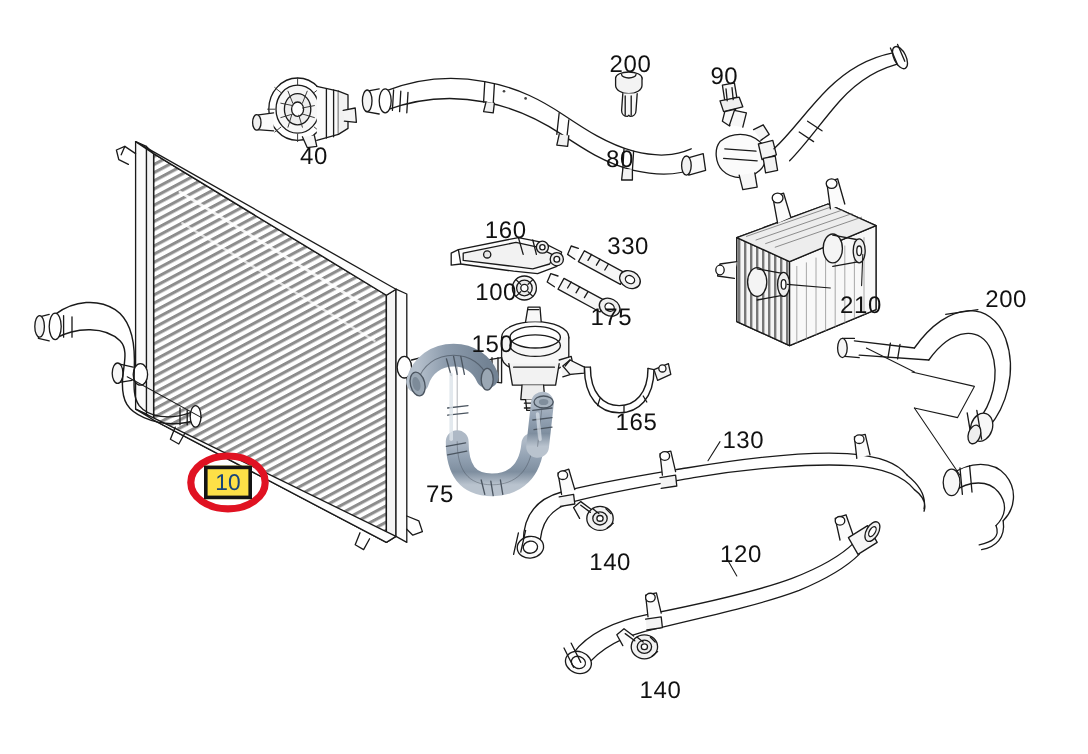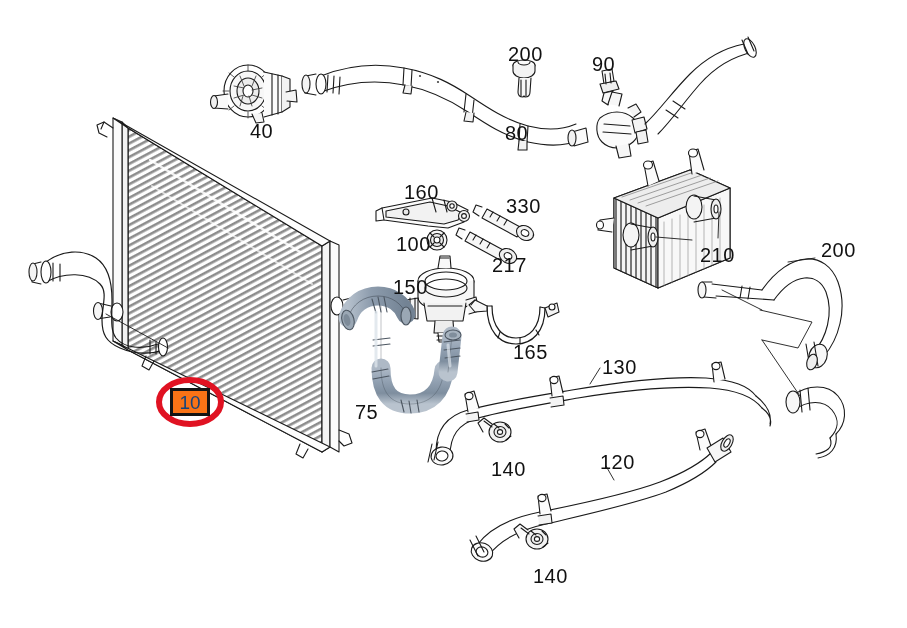--- a/index.html
+++ b/index.html
@@ -14,21 +14,21 @@
     letter-spacing:0.5px;
     white-space:nowrap;
     line-height:1;
     user-select:none;
   }
   .hl-wrap{position:absolute;}
   .hl-box{
     position:absolute;
     box-sizing:border-box;
     border:3px solid #141414;
-    background:#f97316;
+    background:#fde047;
     font-family:"Liberation Sans",sans-serif;
     font-size:19px;
     color:#17447a;
     display:flex;align-items:center;justify-content:center;
     line-height:1;
   }
 </style>
 </head>
 <body>
 
@@ -443,21 +443,21 @@
     <ellipse cx="190" cy="402" rx="31" ry="22" fill="none" stroke="#e01222" stroke-width="6"></ellipse>
   </svg>
 
   <div class="lbl" style="left:250px;top:121px;">40</div>
   <div class="lbl" style="left:508px;top:44px;">200</div>
   <div class="lbl" style="left:592px;top:54px;">90</div>
   <div class="lbl" style="left:505px;top:123px;">80</div>
   <div class="lbl" style="left:404px;top:182px;">160</div>
   <div class="lbl" style="left:506px;top:196px;">330</div>
   <div class="lbl" style="left:396px;top:234px;">100</div>
-  <div class="lbl" style="left:492px;top:255px;">217</div>
+  <div class="lbl" style="left:492px;top:255px;">175</div>
   <div class="lbl" style="left:700px;top:245px;">210</div>
   <div class="lbl" style="left:821px;top:240px;">200</div>
   <div class="lbl" style="left:393px;top:277px;">150</div>
   <div class="lbl" style="left:513px;top:342px;">165</div>
   <div class="lbl" style="left:602px;top:357px;">130</div>
   <div class="lbl" style="left:355px;top:402px;">75</div>
   <div class="lbl" style="left:491px;top:459px;">140</div>
   <div class="lbl" style="left:600px;top:452px;">120</div>
   <div class="lbl" style="left:533px;top:566px;">140</div>
 

